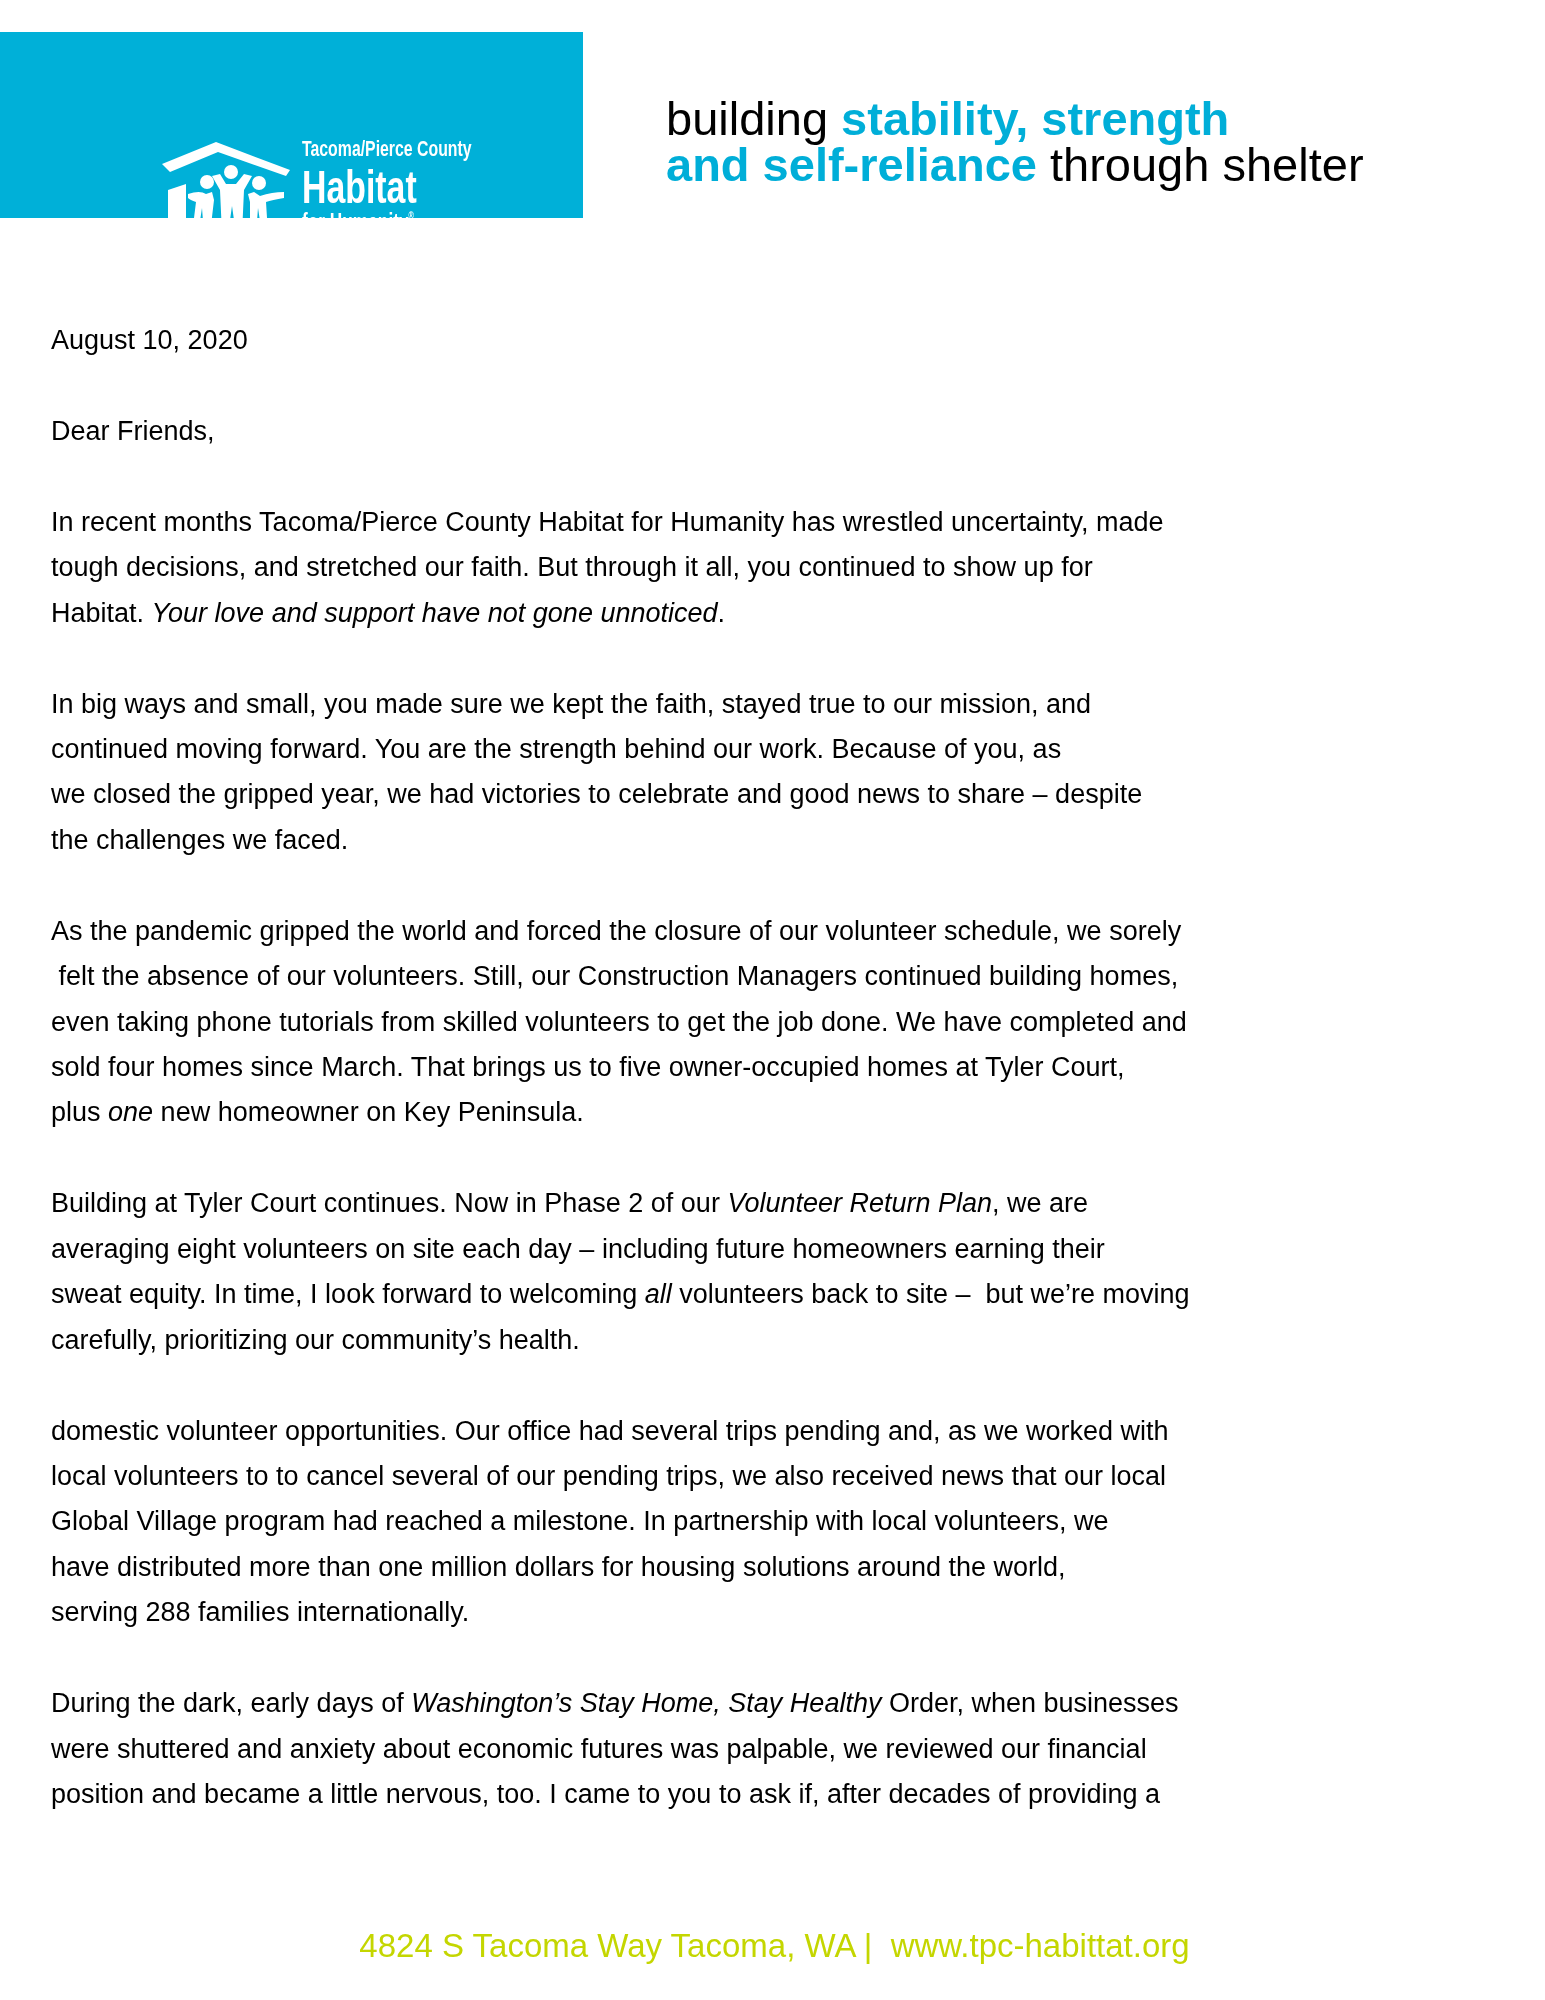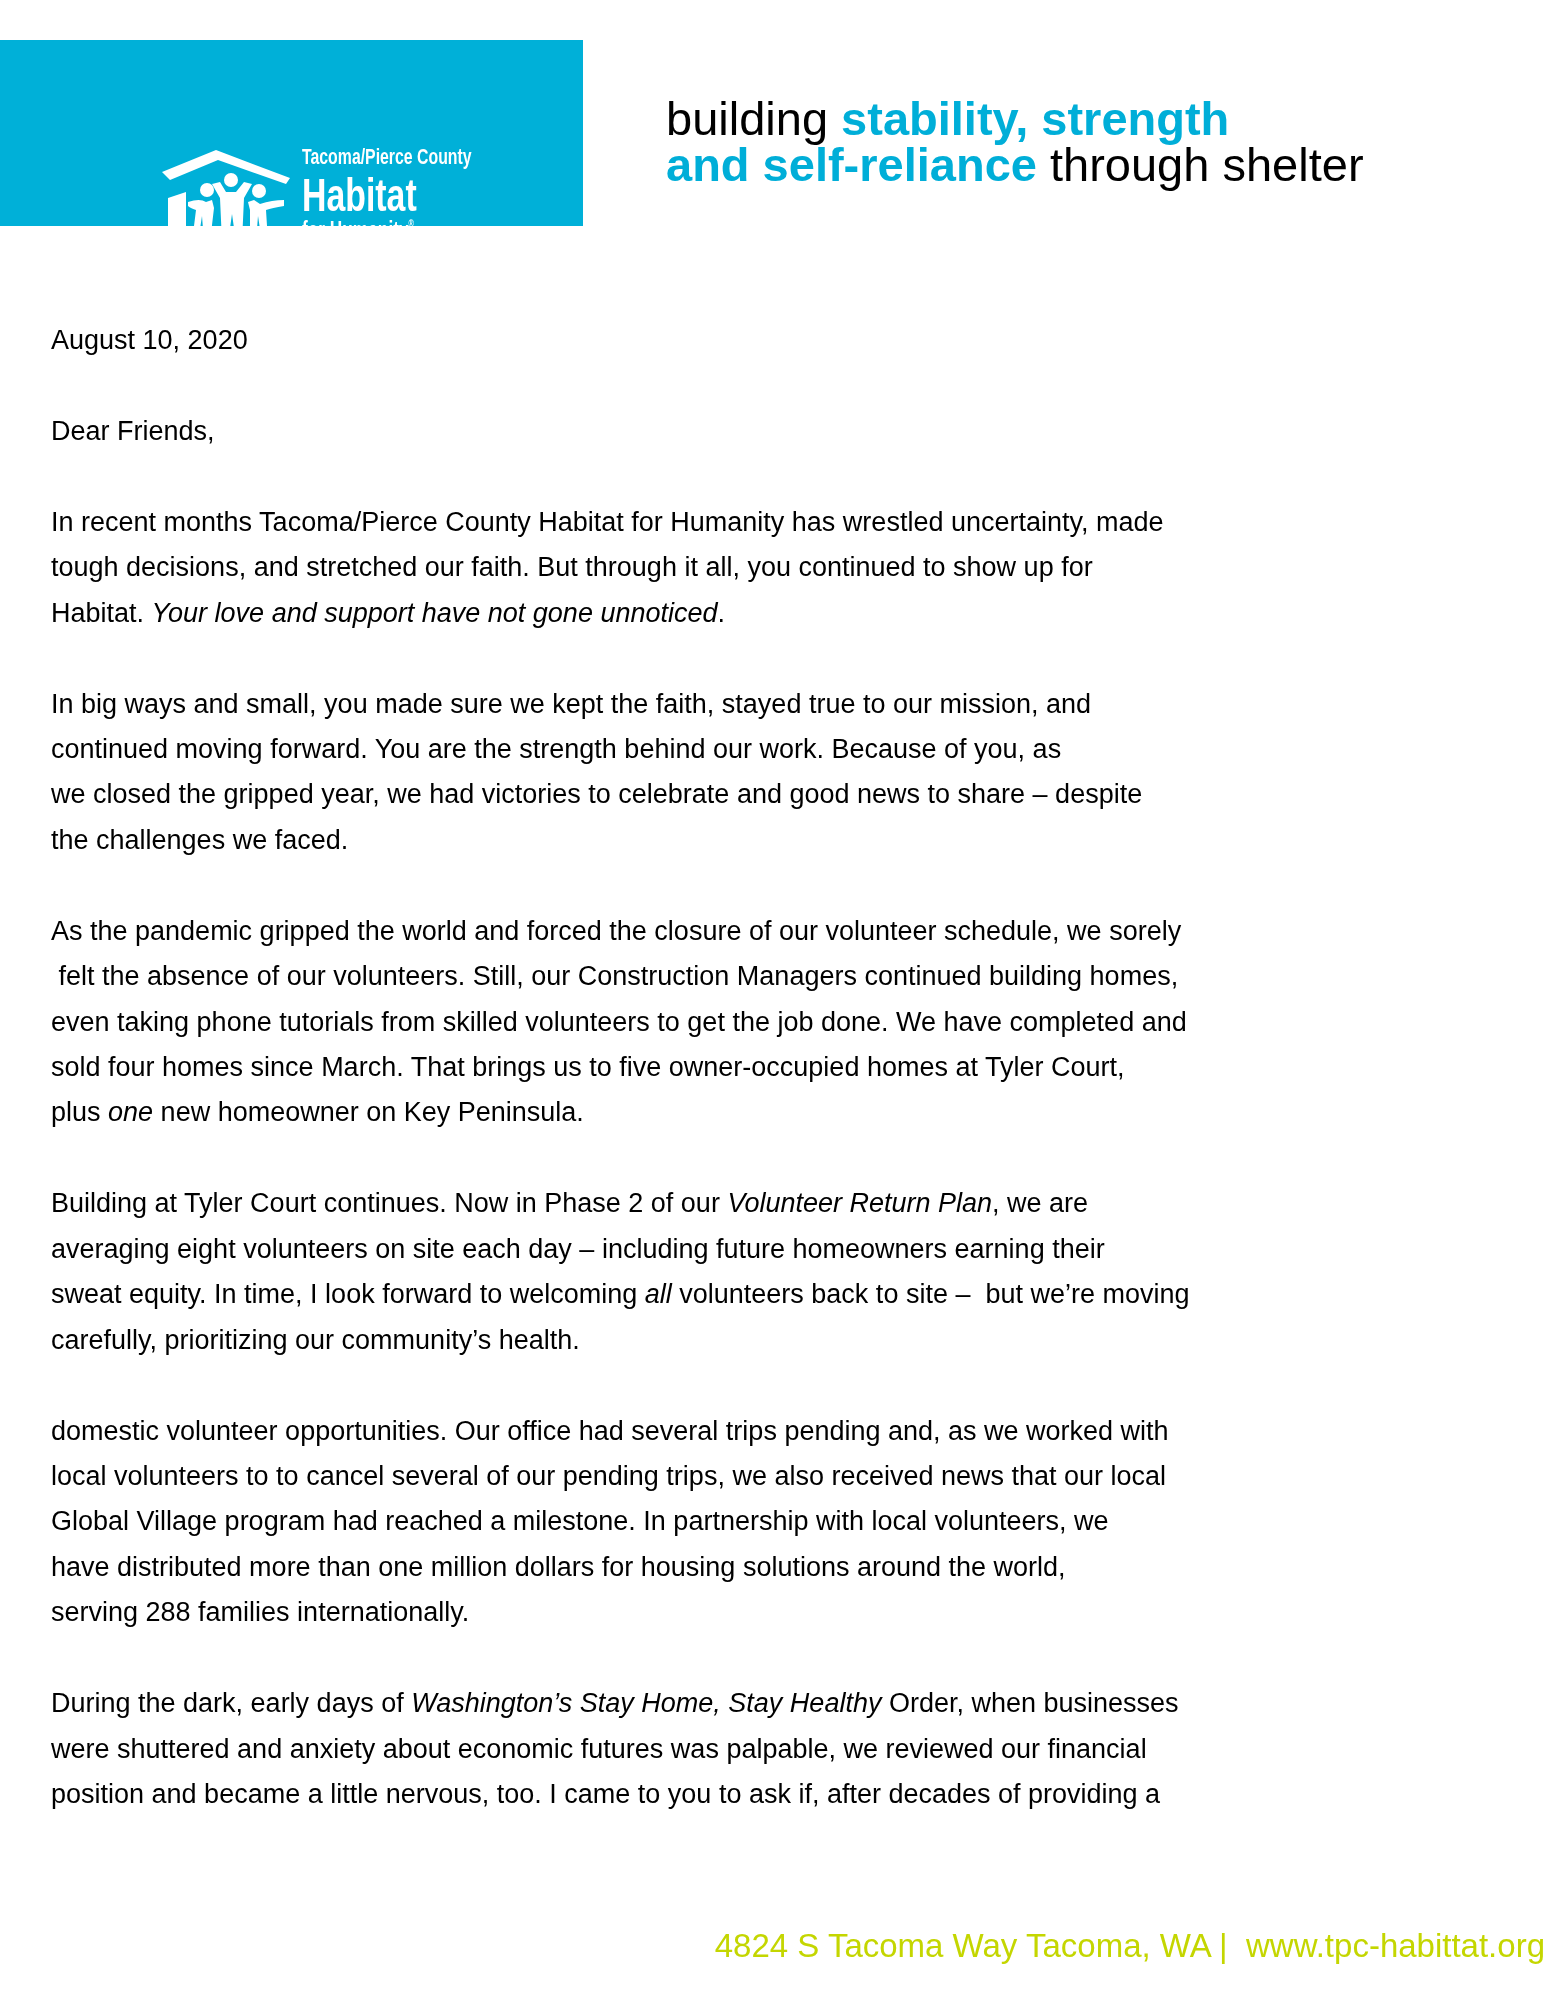--- a/index.html
+++ b/index.html
@@ -1,36 +1,36 @@
 <!DOCTYPE html>
 <html><head>
 <meta charset="utf-8">
 <style>
   html, body { margin: 0; padding: 0; background: #ffffff; }
   body { width: 1545px; height: 2000px; position: relative; overflow: hidden;
          font-family: "Liberation Sans", sans-serif; color: #000; }
-  .banner { position: absolute; left: 0; top: 40px; width: 583px; height: 186px; background: #00b0d8; }
+  .banner { position: absolute; left: 0; top: 32px; width: 583px; height: 186px; background: #00b0d8; }
   .logo-icon { position: absolute; left: 160px; top: 110px; width: 132px; height: 98px; }
   .logo-text { position: absolute; left: 302px; top: 104px; color: #fff; font-weight: bold; white-space: nowrap; }
   .logo-line { position: absolute; left: 0; transform-origin: left top; transform: scaleX(0.72); }
   .logo-l1 { top: 0; font-size: 22px; font-weight: bold; }
   .logo-l2 { top: 27px; font-size: 47px; line-height: 47px; }
   .logo-l3 { top: 72px; font-size: 24px; }
   .logo-reg { font-size: 10px; vertical-align: top; position: relative; top: 2px; }
 
   .tagline { position: absolute; left: 666px; top: 96px; font-size: 47px; line-height: 46px; white-space: nowrap; }
   .tagline .hl { color: #00aed8; font-weight: bold; }
 
   .letter { position: absolute; left: 51px; top: 318px; font-size: 27px; line-height: 45.45px; }
   .line { white-space: nowrap; height: 45.45px; }
   .blank { height: 45.45px; }
   b { font-weight: normal; }
   i { font-style: italic; }
 
-  .footer { position: absolute; left: 0; width: 1545px; top: 1927px; text-align: right; font-size: 33px; color: #c4d600; white-space: pre; padding-left: 4px; box-sizing: border-box; }
+  .footer { position: absolute; left: 0; width: 1545px; top: 1927px; text-align: center; font-size: 33px; color: #c4d600; white-space: pre; padding-left: 4px; box-sizing: border-box; }
 </style>
 </head>
 <body>
 
 <div class="banner">
   <svg class="logo-icon" viewBox="0 0 132 98" width="132" height="98">
 
     <path d="M2 22 L56 0 L130 28 L126 34 L58 10 L10 30 Z" fill="#fff"></path>
 
     <path d="M8 48 L26 42 L26 92 L8 78 Z" fill="#fff"></path>

